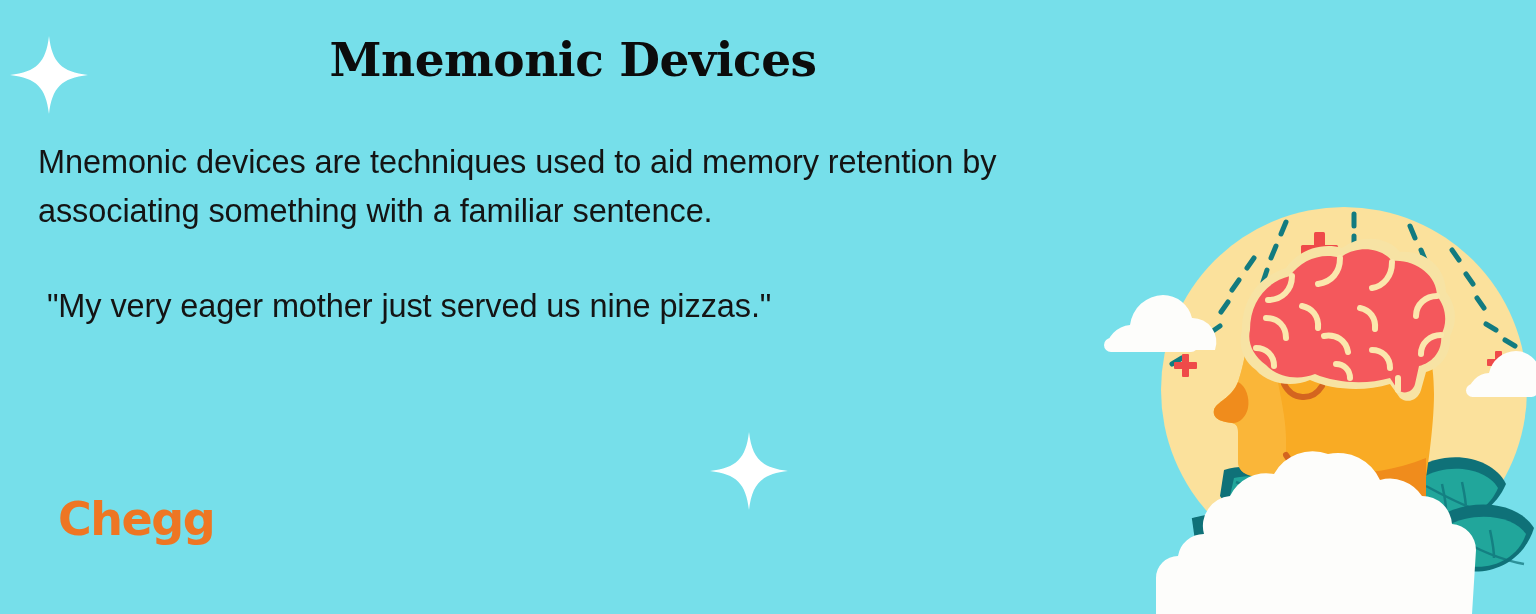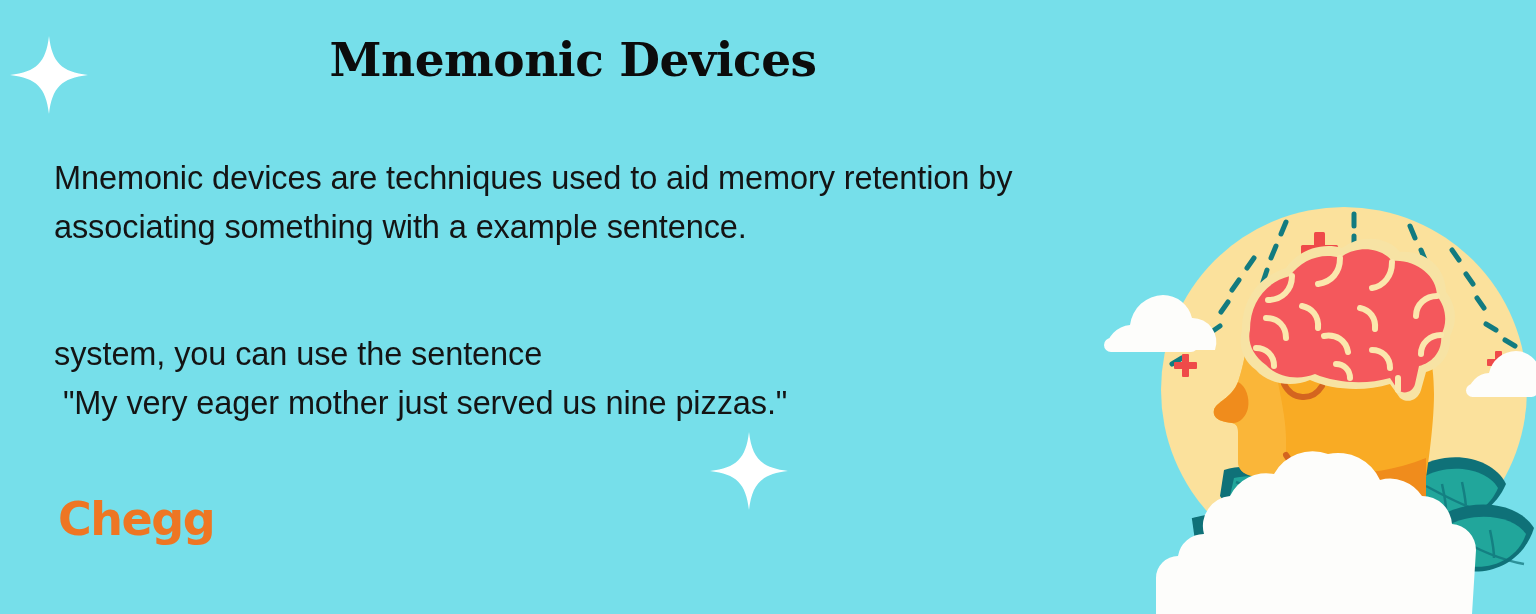--- a/index.html
+++ b/index.html
@@ -48,21 +48,21 @@
     left: 38px;
     top: 138px;
     width: 1130px;
     color: #141414;
     font-family: "Liberation Sans", sans-serif;
     font-size: 32.5px;
     line-height: 49px;
     letter-spacing: -0.1px;
   }
   #body-copy p {
-    margin: 16px;
+    margin: 0;
   }
   #body-copy .gap {
     height: 46px;
   }
   .text-line {
     white-space: pre;
     display: block;
   }
 
   
@@ -104,25 +104,24 @@
     <svg width="78" height="78" viewBox="0 0 100 100">
       <path d="M50 0 C54 34 66 46 100 50 C66 54 54 66 50 100 C46 66 34 54 0 50 C34 46 46 34 50 0 Z" fill="#ffffff"></path>
     </svg>
   </div>
 
   <div id="page-title">Mnemonic Devices</div>
 
   <div id="body-copy">
     <p>
       <span class="text-line">Mnemonic devices are techniques used to aid memory retention by</span>
-      <span class="text-line">associating something with a example sentence.</span>
+      <span class="text-line">associating something with a familiar sentence.</span>
     </p>
     <div class="gap"></div>
     <p>
-      <span class="text-line">system, you can use the sentence</span>
       <span class="text-line"> "My very eager mother just served us nine pizzas."</span>
     </p>
   </div>
 
   <div id="chegg-logo">Chegg</div>
 
   <div id="illustration">
     <svg width="440" height="436" viewBox="0 0 440 436">
 
       <circle cx="248" cy="212" r="183" fill="#fbe19c"></circle>

